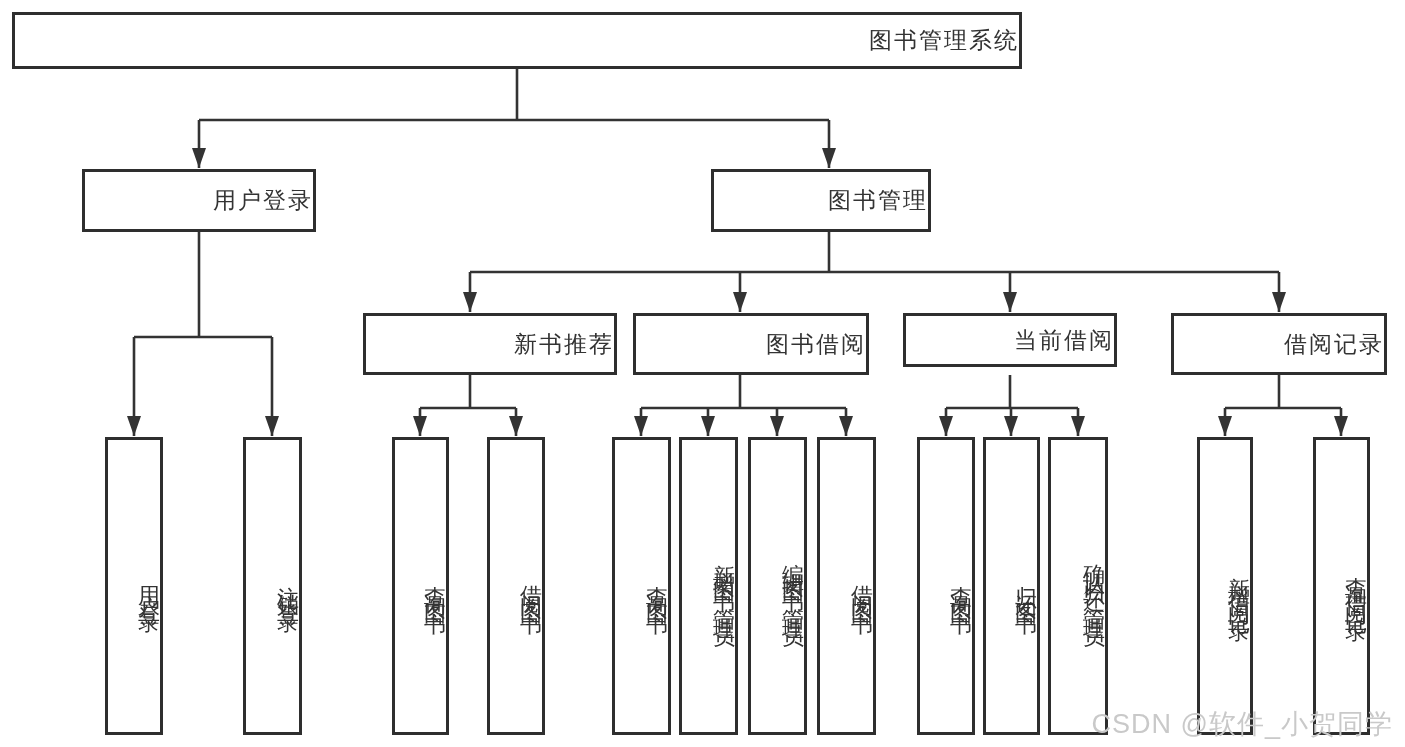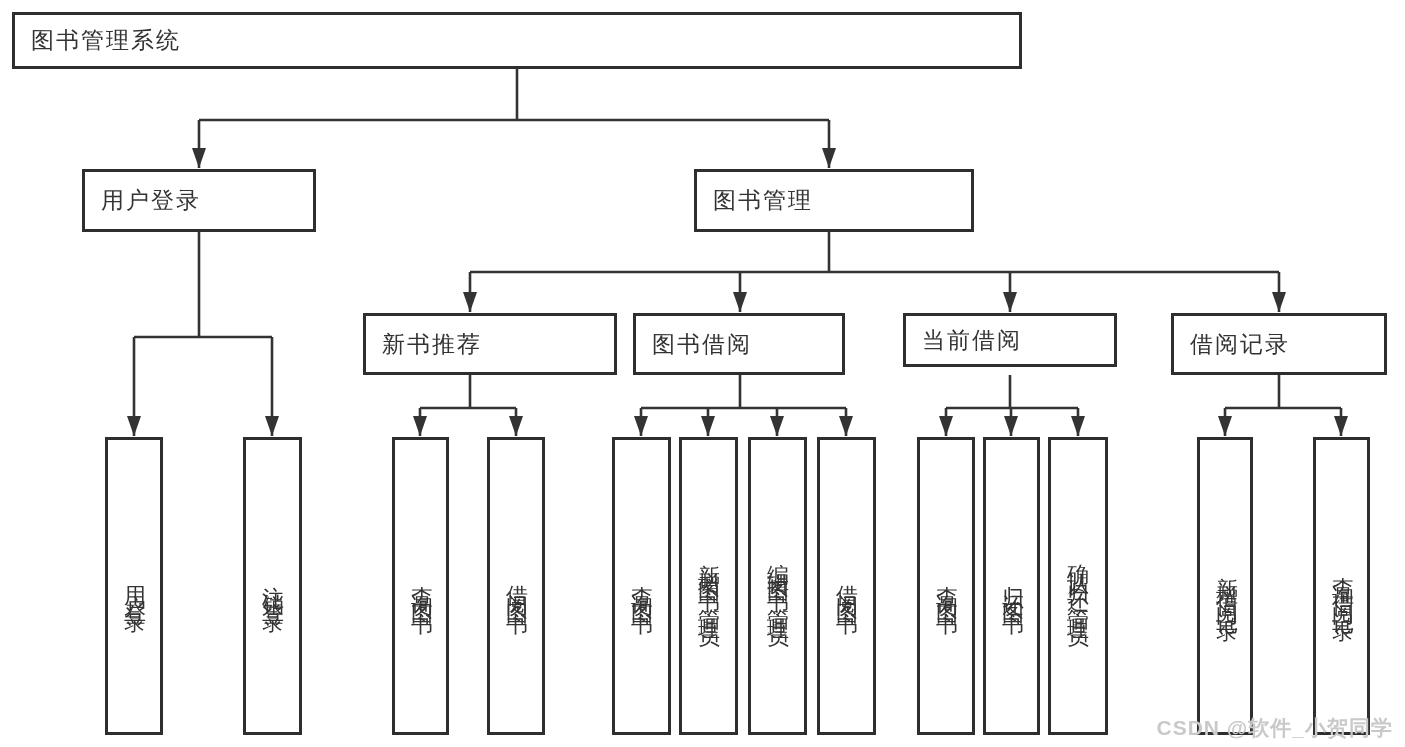--- a/index.html
+++ b/index.html
@@ -4,25 +4,25 @@
 <style>
   * { box-sizing: border-box; }
   html,body { margin:0; padding:0; background:#ffffff; }
   body { font-family:"Liberation Sans","DejaVu Sans",sans-serif; }
   .canvas { position:relative; width:1405px; height:747px; background:var(--background,#ffffff); overflow:hidden; }
   .wires { position:absolute; left:0; top:0; }
   .wires path { stroke:var(--line,#333333); stroke-width:2.6; fill:none; }
   .wires path.arrow { marker-end:url(#ah); }
   .wires .ah-tip { fill:var(--line,#333333); stroke:none; }
   .box { position:absolute; background:var(--box_fill,#ffffff); border:3px solid var(--box_border,#2e2e2e);
-         display:flex; align-items:center; justify-content:flex-start; color:var(--text,#333333);padding-left:16px; }
+         display:flex; align-items:center; justify-content:flex-end; color:var(--text,#333333);padding-left:16px; }
   .box.h .lbl { font-size:23px; letter-spacing:2px; white-space:nowrap; }
   .box.v .lbl { writing-mode:vertical-rl; text-orientation:mixed; font-size:22px; letter-spacing:9px; line-height:1; }
-  .watermark { position:absolute; right:12px; bottom:5px; font-size:21px; letter-spacing:1px;
-               color:var(--watermark,#c9c9c9); white-space:nowrap;font-weight:bold; }
+  .watermark { position:absolute; right:12px; bottom:5px; font-size:27px; letter-spacing:1px;
+               color:var(--watermark,#c9c9c9); white-space:nowrap; }
 </style>
 </head>
 <body>
 
 <div class="canvas">
 
   <svg class="wires" width="1405" height="747" viewBox="0 0 1405 747">
     <defs>
       <marker id="ah" viewBox="0 0 22 16" refX="21" refY="8" markerWidth="22" markerHeight="16" markerUnits="userSpaceOnUse" orient="auto">
         <path class="ah-tip" d="M1,1 L21,8 L1,15 Z"></path>
@@ -70,28 +70,28 @@
     <path class="arrow" d="M1341,408 V436"></path>
   </svg>
 
   <div class="box h" style="left:12px;top:12px;width:1010px;height:57px">
     <span class="lbl">图书管理系统</span>
   </div>
 
   <div class="box h" style="left:82px;top:169px;width:234px;height:63px">
     <span class="lbl">用户登录</span>
   </div>
-  <div class="box h" style="left:694px;top:169px;width:280px;height:63px">
+  <div class="box h" style="left:711px;top:169px;width:220px;height:63px">
     <span class="lbl">图书管理</span>
   </div>
 
   <div class="box h" style="left:363px;top:313px;width:254px;height:62px">
     <span class="lbl">新书推荐</span>
   </div>
-  <div class="box h" style="left:633px;top:313px;width:212px;height:62px">
+  <div class="box h" style="left:633px;top:313px;width:236px;height:62px">
     <span class="lbl">图书借阅</span>
   </div>
   <div class="box h" style="left:903px;top:313px;width:214px;height:54px">
     <span class="lbl">当前借阅</span>
   </div>
   <div class="box h" style="left:1171px;top:313px;width:216px;height:62px">
     <span class="lbl">借阅记录</span>
   </div>
 
   <div class="box v" style="left:105px;top:437px;width:58px;height:298px">

